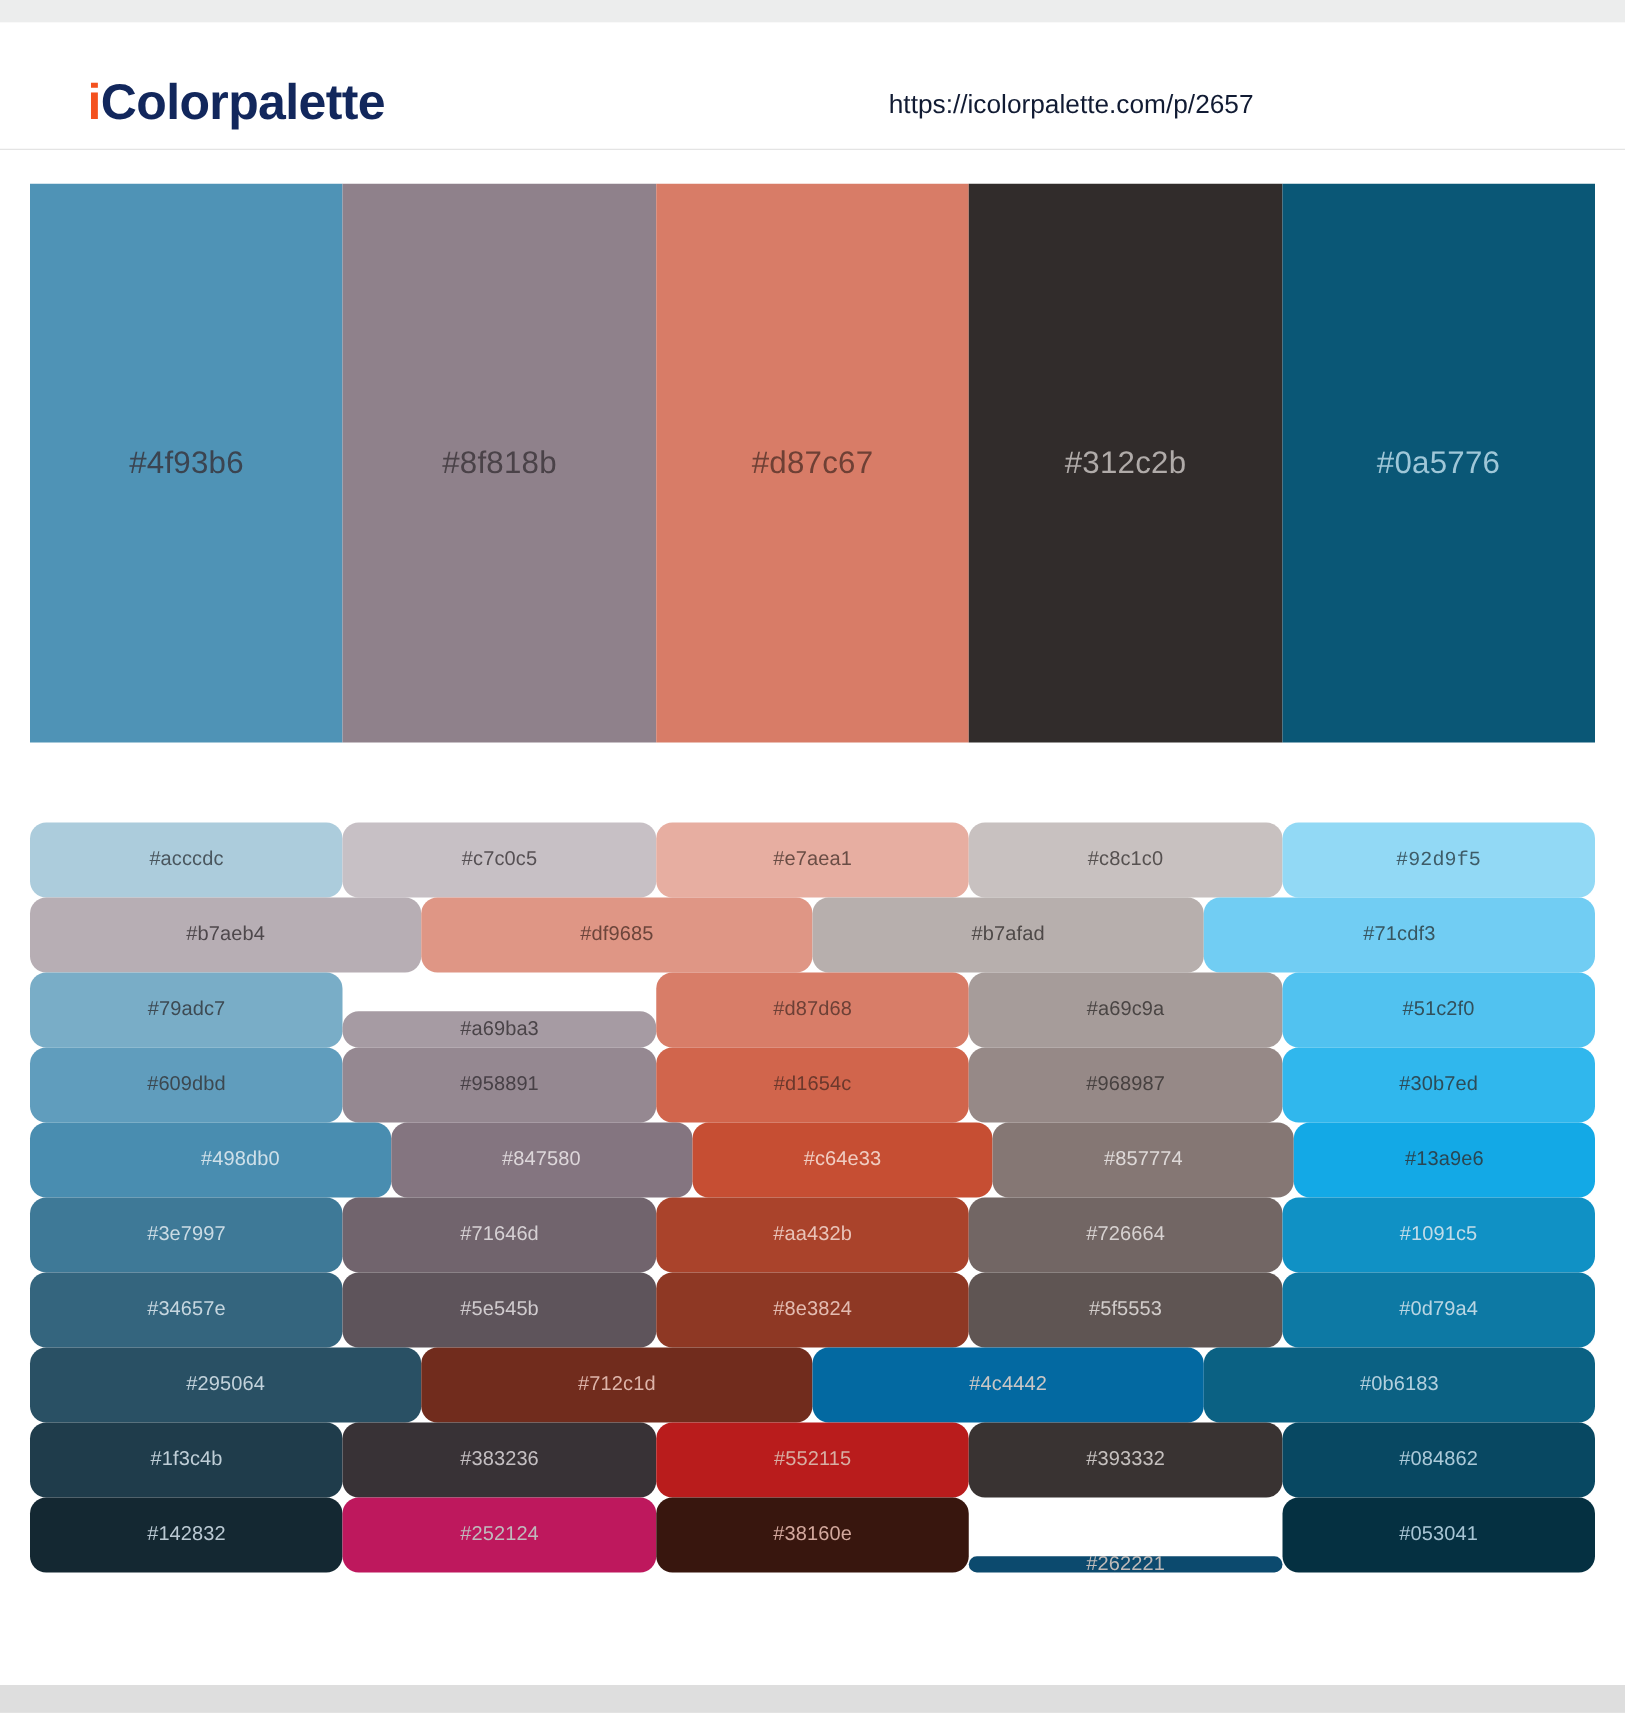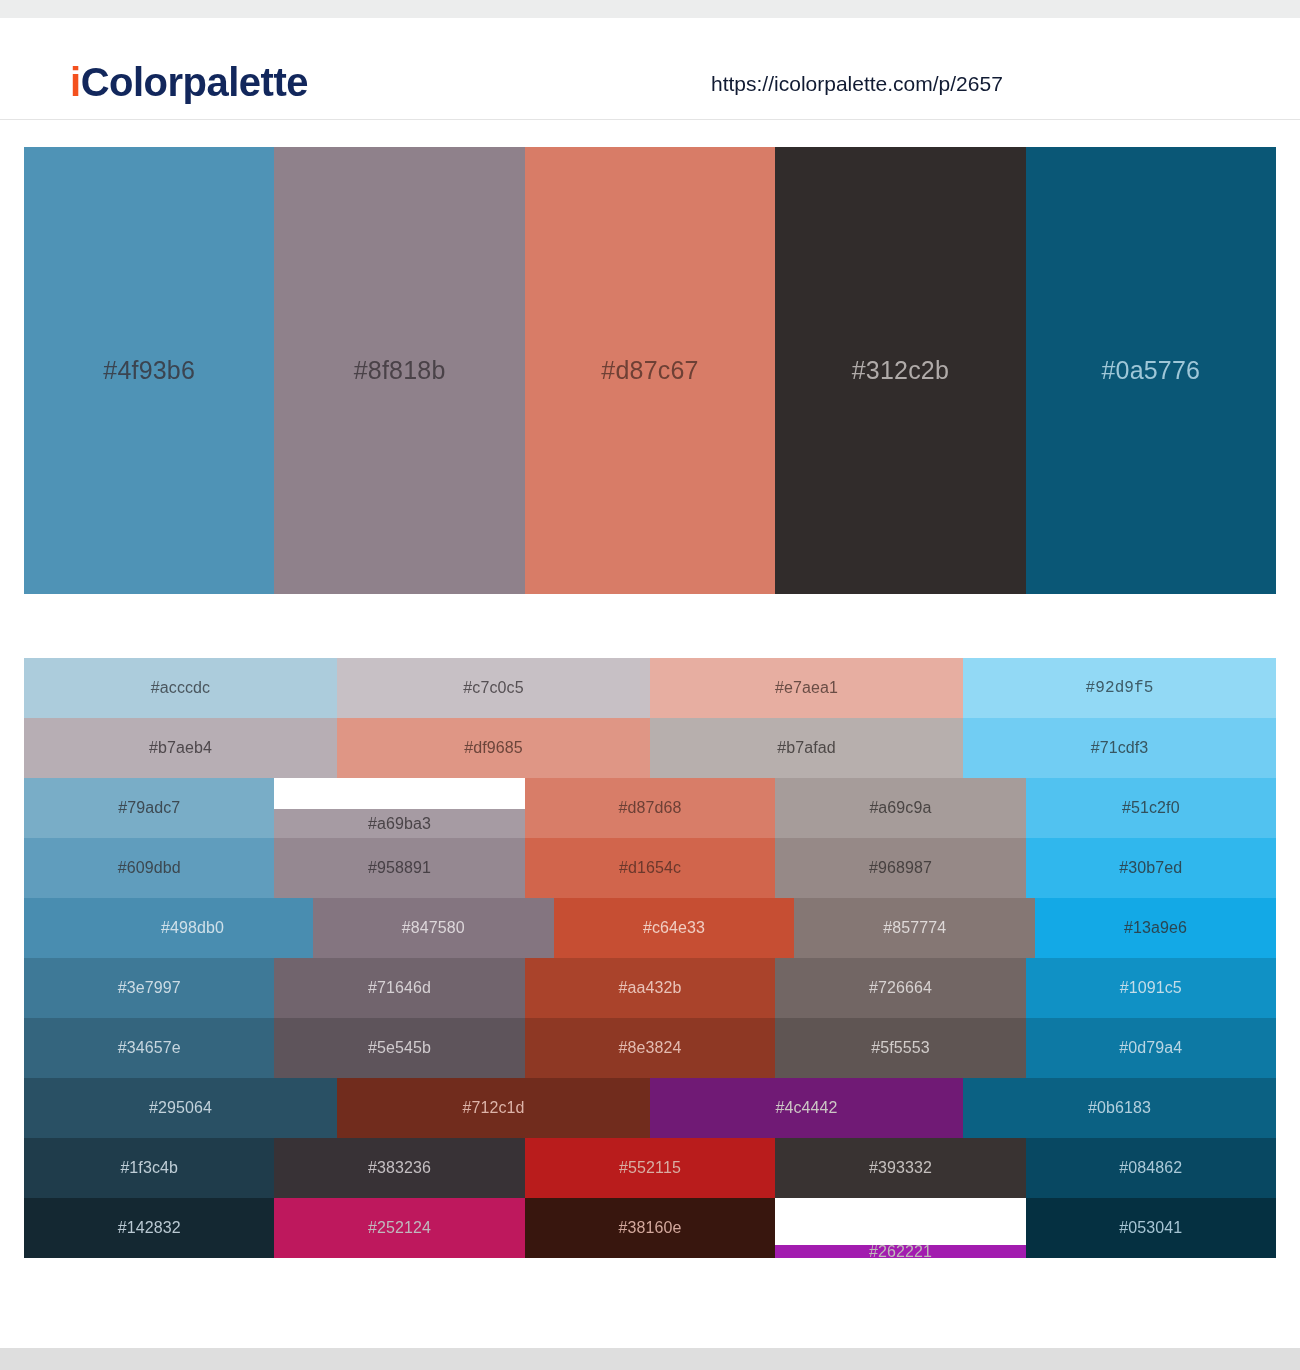--- a/index.html
+++ b/index.html
@@ -104,20 +104,21 @@
   .shade-row {
     display: flex;
     width: 100%;
     height: 60px;
   }
   .shade-cell {
     flex: 1 1 0;
     display: flex;
     align-items: center;
     justify-content: center;
+    border-radius: 13px;
   }
   .shade-cell .hexlabel {
     font-size: 16px;
     line-height: 1;
     letter-spacing: 0.1px;
   }
 
   
   .bottom-strip {
     position: absolute;
@@ -166,20 +167,23 @@
         <div class="shade-row">
           <div class="shade-cell" style="background: rgb(172, 204, 220);">
             <span class="hexlabel" style="color: rgb(74, 86, 94);">#acccdc</span>
           </div>
           <div class="shade-cell" style="background: rgb(199, 192, 197);">
             <span class="hexlabel" style="color: rgb(86, 80, 84);">#c7c0c5</span>
           </div>
           <div class="shade-cell" style="background: rgb(231, 174, 161);">
             <span class="hexlabel" style="color: rgb(106, 77, 69);">#e7aea1</span>
           </div>
+          <div class="shade-cell" style="background: rgb(200, 193, 192);">
+            <span class="hexlabel" style="color: rgb(86, 81, 80);">#c8c1c0</span>
+          </div>
           <div class="shade-cell" style="background: rgb(146, 217, 245);">
             <span class="hexlabel" style="color: rgb(62, 92, 104); font-family: Liberation Mono, monospace;">#92d9f5</span>
           </div>
         </div>
         <div class="shade-row">
           <div class="shade-cell" style="background: rgb(183, 174, 180);">
             <span class="hexlabel" style="color: rgb(78, 72, 76);">#b7aeb4</span>
           </div>
           <div class="shade-cell" style="background: rgb(223, 150, 133);">
             <span class="hexlabel" style="color: rgb(108, 69, 59);">#df9685</span>
@@ -276,21 +280,21 @@
             <span class="hexlabel" style="color: rgb(186, 214, 227);">#0d79a4</span>
           </div>
         </div>
         <div class="shade-row">
           <div class="shade-cell" style="background: rgb(41, 80, 100);">
             <span class="hexlabel" style="color: rgb(194, 210, 219);">#295064</span>
           </div>
           <div class="shade-cell" style="background: rgb(113, 44, 29);">
             <span class="hexlabel" style="color: rgb(221, 180, 169);">#712c1d</span>
           </div>
-          <div class="shade-cell" style="background: #701a75;">
+          <div class="shade-cell" style="background: #0369a1;">
             <span class="hexlabel" style="color: rgb(204, 199, 197);">#4c4442</span>
           </div>
           <div class="shade-cell" style="background: rgb(11, 97, 131);">
             <span class="hexlabel" style="color: rgb(179, 208, 222);">#0b6183</span>
           </div>
         </div>
         <div class="shade-row">
           <div class="shade-cell" style="background: rgb(31, 60, 75);">
             <span class="hexlabel" style="color: rgb(191, 206, 215);">#1f3c4b</span>
           </div>
@@ -310,21 +314,21 @@
         <div class="shade-row">
           <div class="shade-cell" style="background: rgb(20, 40, 50);">
             <span class="hexlabel" style="color: rgb(186, 201, 211);">#142832</span>
           </div>
           <div class="shade-cell" style="background: #be185d;">
             <span class="hexlabel" style="color: rgb(191, 186, 189);">#252124</span>
           </div>
           <div class="shade-cell" style="background: rgb(56, 22, 14);">
             <span class="hexlabel" style="color: rgb(211, 168, 157);">#38160e</span>
           </div>
-          <div class="shade-cell" style="background: #a21caf; margin-top: 47px;">
+          <div class="shade-cell" style="background: #0c4a6e; margin-top: 47px;">
             <span class="hexlabel" style="color: rgb(192, 187, 185);">#262221</span>
           </div>
           <div class="shade-cell" style="background: rgb(5, 48, 65);">
             <span class="hexlabel" style="color: rgb(167, 197, 212);">#053041</span>
           </div>
         </div>
       </div>
 
   </div>
 

